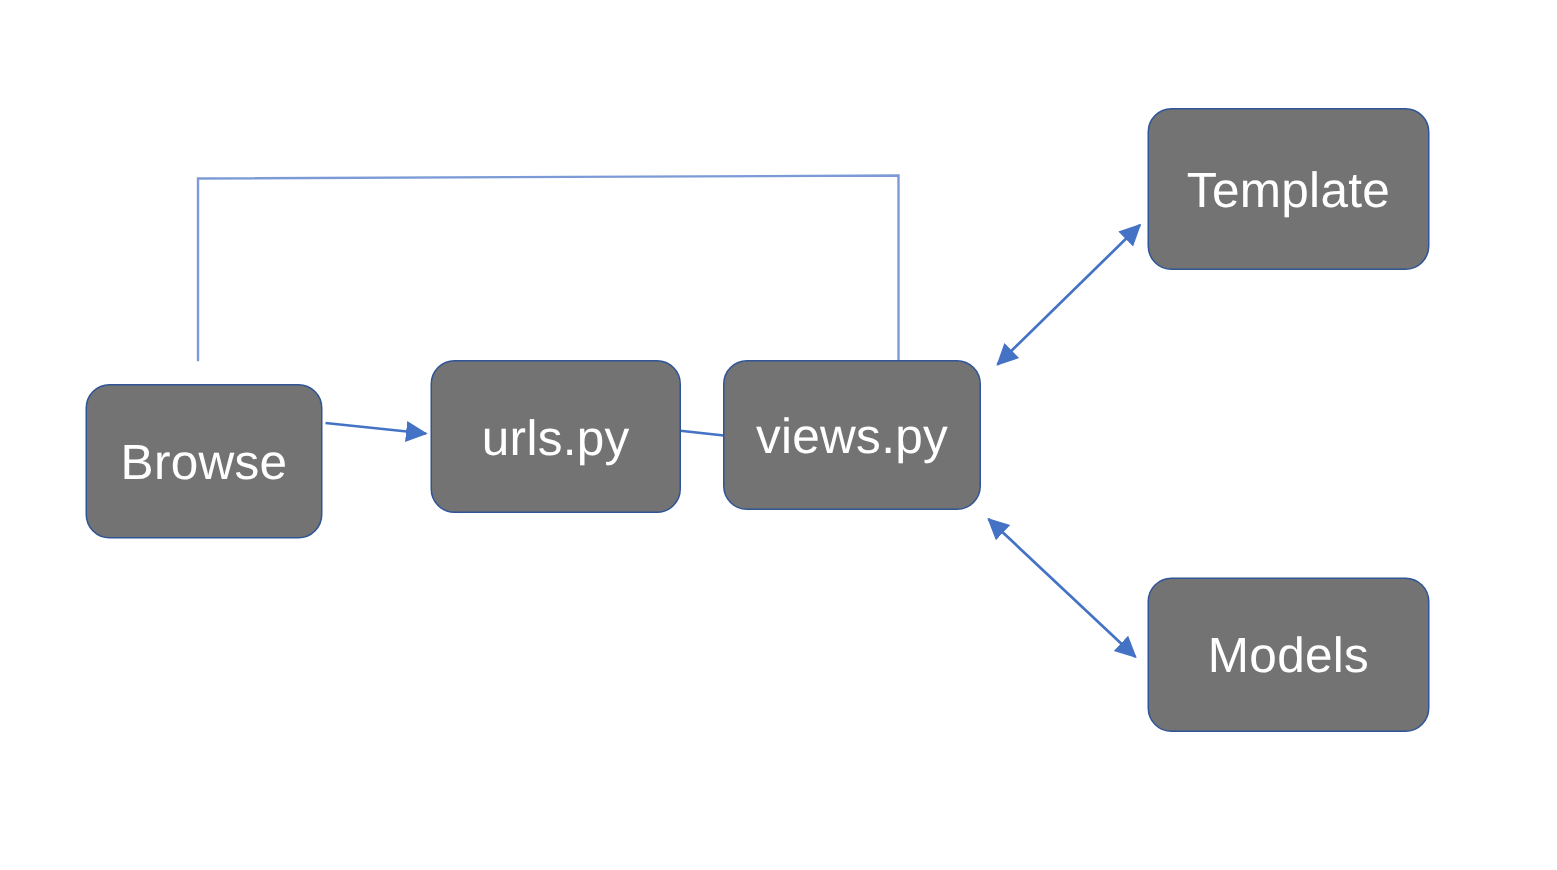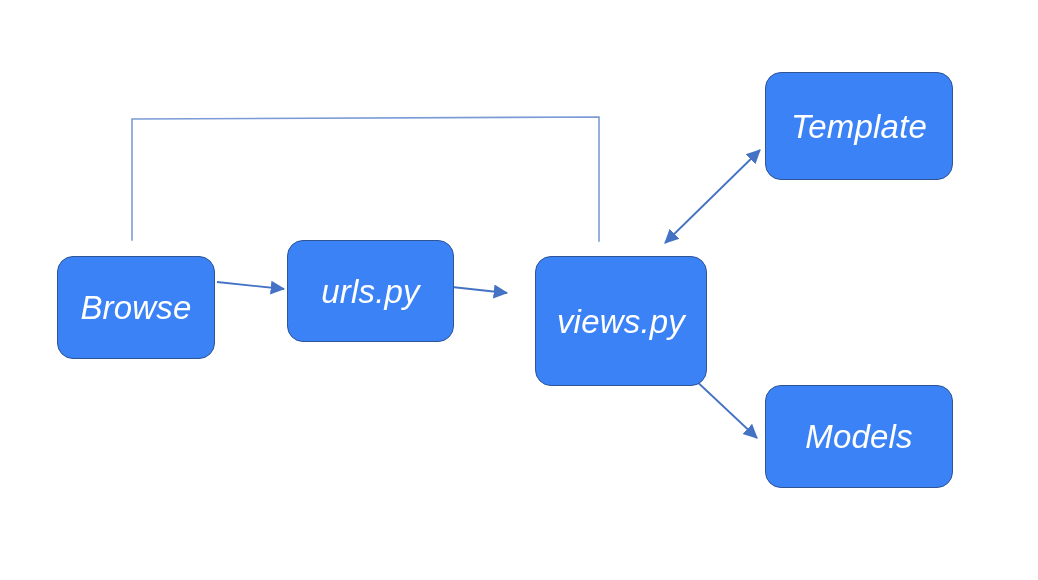--- a/index.html
+++ b/index.html
@@ -14,41 +14,40 @@
   #canvas {
     position: relative;
     width: 1038px;
     height: 580px;
     background: #ffffff;
     overflow: hidden;
   }
   .node {
     position: absolute;
     box-sizing: border-box;
-    background: #3b82f6;
+    background: #737373;
     border: 1.5px solid #2F5597;
     border-radius: 16px;
     display: flex;
     align-items: center;
     justify-content: center;
     color: #ffffff;
     font-size: 33px;
     font-weight: 400;
     letter-spacing: 0.2px;
     line-height: 1;
     user-select: none;
-    font-style: italic;
   }
   .node-label {
     display: block;
     white-space: nowrap;
   }
   #node-browse  { left: 57px;  top: 256px; width: 158px; height: 103px; }
   #node-urls    { left: 287px; top: 240px; width: 167px; height: 102px; }
-  #node-views   { left: 535px; top: 240px; width: 172px; height: 130px; margin-top: 16px; }
+  #node-views   { left: 482px; top: 240px; width: 172px; height: 100px; }
   #node-template{ left: 765px; top: 72px;  width: 188px; height: 108px; }
   #node-models  { left: 765px; top: 385px; width: 188px; height: 103px; }
 
   svg.edges {
     position: absolute;
     left: 0;
     top: 0;
     width: 1038px;
     height: 580px;
     overflow: visible;

